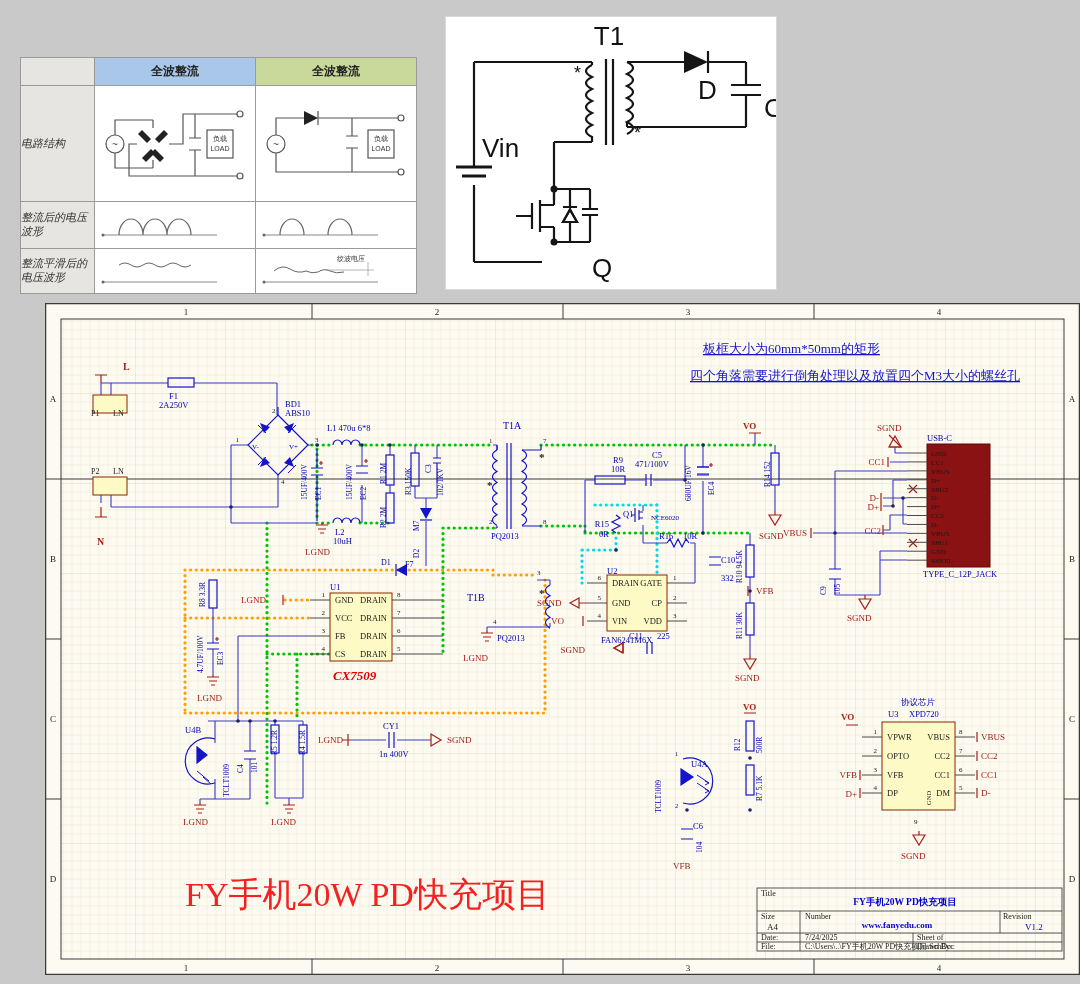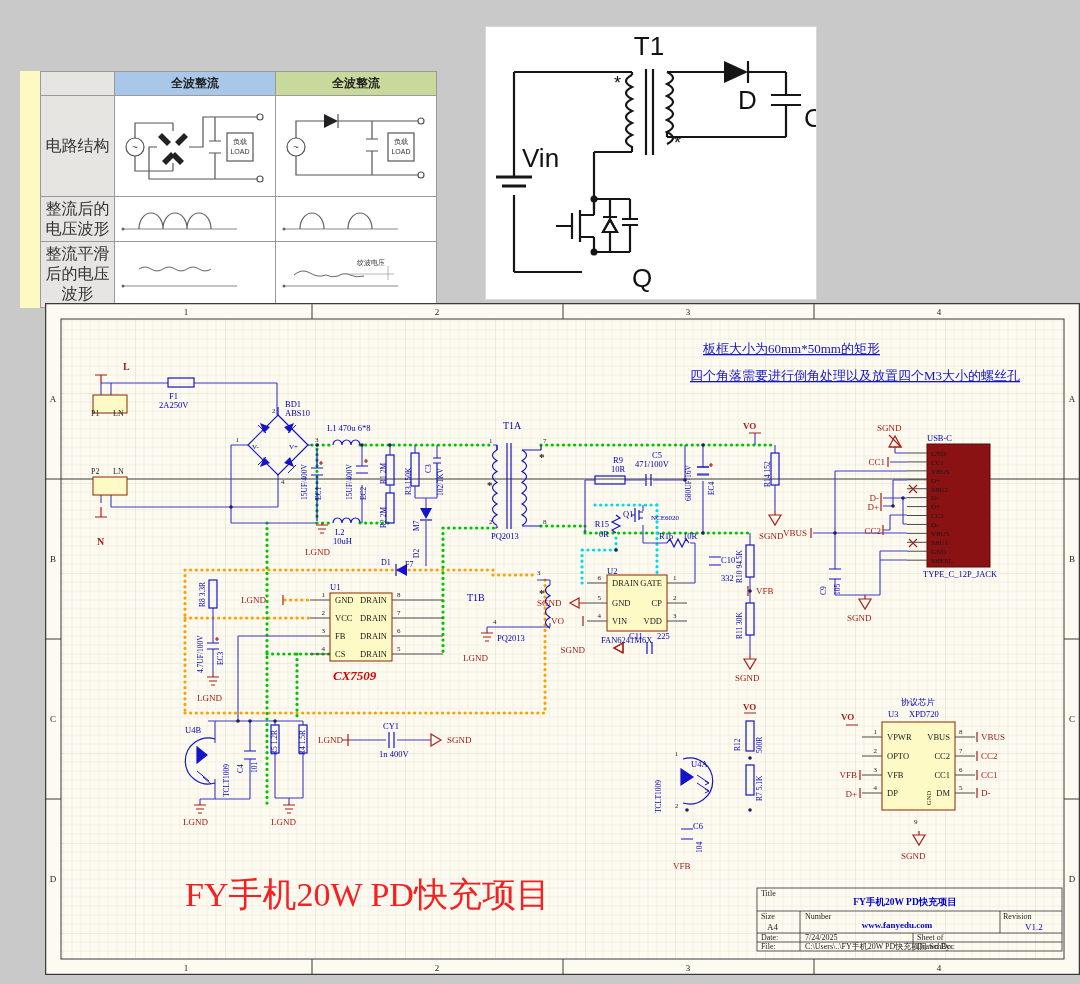--- a/index.html
+++ b/index.html
@@ -1,28 +1,28 @@
 <!DOCTYPE html>
 <html><head>
 <meta charset="utf-8">
 <style>
   html,body{margin:0;padding:0;}
   body{width:1080px;height:984px;background:#c9c9c9;position:relative;overflow:hidden;
        font-family:"Liberation Sans",sans-serif;}
   .panel{position:absolute;}
   
-  #table-panel{left:20px;top:71px;width:394px;height:237px;background:#fef9c3;padding-left:20px;}
+  #table-panel{left:20px;top:57px;width:394px;height:237px;background:#404040;}
   table.cmp{border-collapse:collapse;width:394px;height:237px;table-layout:fixed;}
   table.cmp td,table.cmp th{border:1px solid #9a9a9a;padding:0;overflow:hidden;}
   table.cmp th{font-size:12px;font-weight:bold;color:#222;}
-  td.lbl{background:#e7e5e2;font-size:16px;color:#333;text-align:center;line-height:1.25;}
+  td.lbl{background:#e7e5e2;font-size:11px;color:#333;line-height:1.25;font-style:italic;}
   th.blank{background:#e7e5e2;}
   td.cell{background:#fff;text-align:center;vertical-align:middle;}
   
-  #flyback-panel{left:445px;top:26px;width:330px;height:272px;background:#fff;border:1px solid #d8d8d8;margin-left:40px;}
+  #flyback-panel{left:445px;top:16px;width:330px;height:272px;background:#fff;border:1px solid #d8d8d8;}
   
   #sch-wrap{left:45px;top:303px;width:1035px;height:672px;}
   svg{display:block;}
   #sch text{font-family:"Liberation Serif","DejaVu Serif",serif;}
   .w{stroke:#3a3ac4;stroke-width:1.1;fill:none;}
   .pin{stroke:#4a4a4a;stroke-width:1;fill:none;}
   .comp{stroke:#1414c8;stroke-width:1.2;fill:none;}
   .compf{fill:#1414c8;stroke:none;}
   .box{fill:#fdfac6;stroke:#8b2500;stroke-width:1;}
   .red{stroke:#a52019;stroke-width:1.2;fill:none;}

